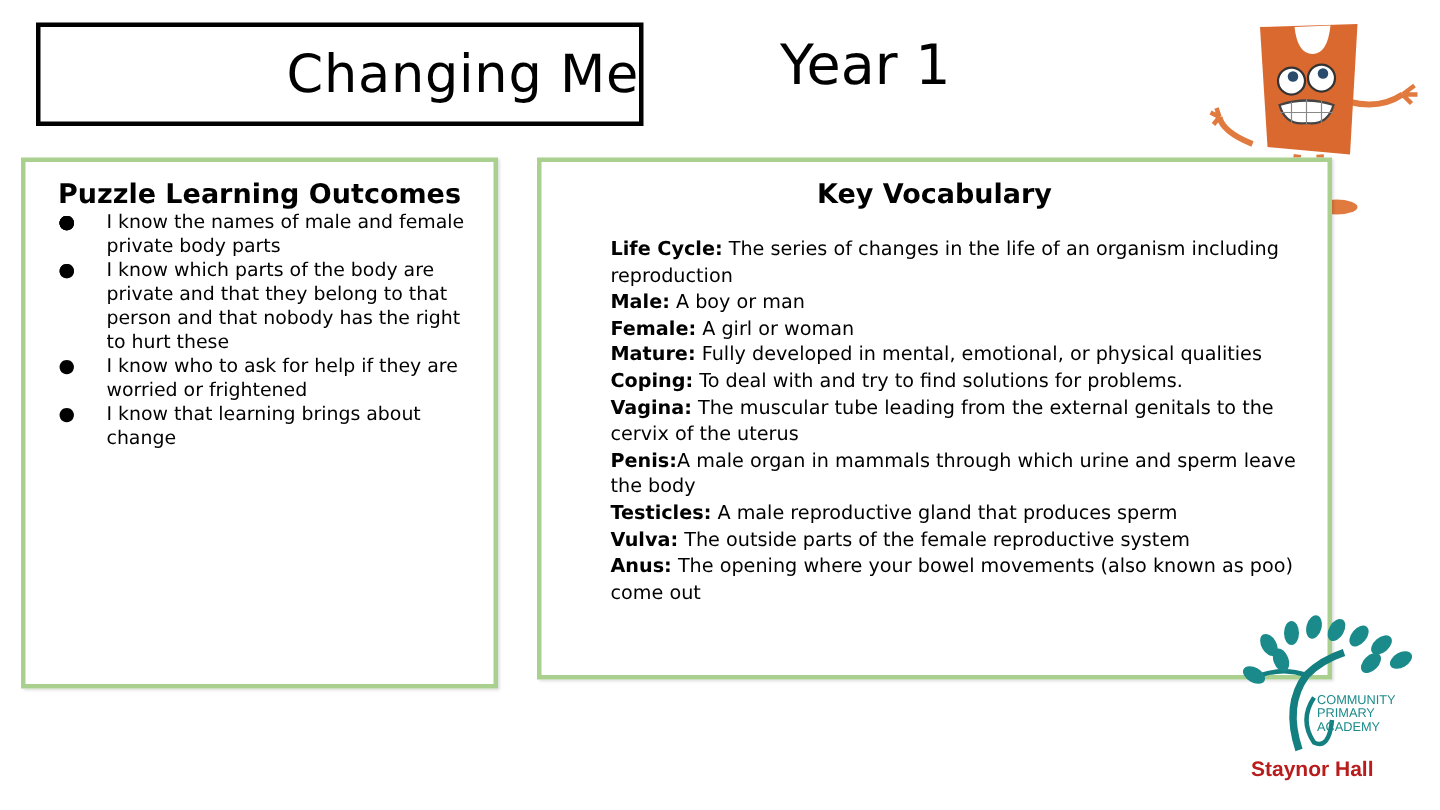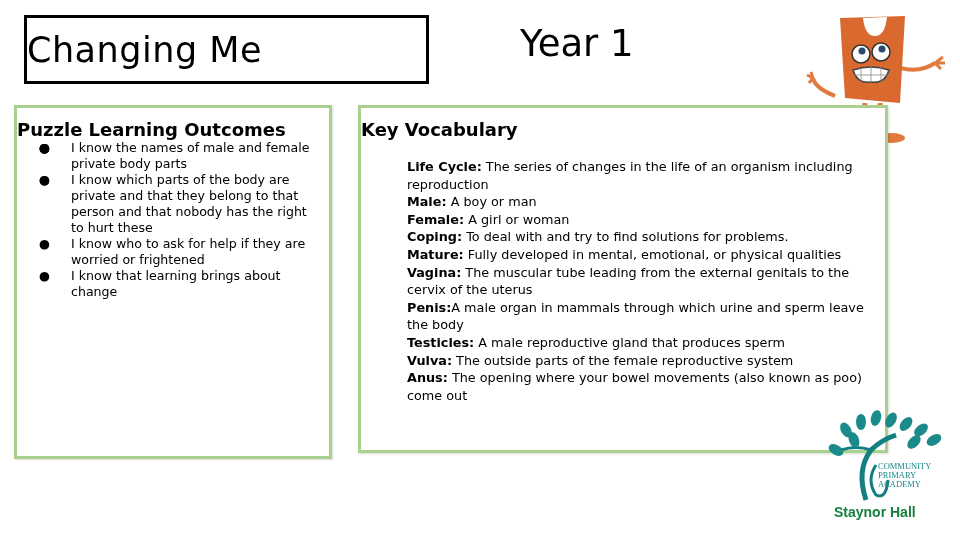--- a/index.html
+++ b/index.html
@@ -1,33 +1,33 @@
 <!DOCTYPE html>
 <html><head>
 <meta charset="utf-8">
 <style>
   * { margin:0; padding:0; box-sizing:border-box; }
   body { width:960px; height:540px; background:#ffffff; position:relative; overflow:hidden; font-family:"DejaVu Sans", sans-serif; color:#000; }
-  .title-box { position:absolute; left:24px; top:15px; width:405px; height:69px; border:3px solid #000; display:flex; align-items:center; justify-content:flex-start; }
+  .title-box { position:absolute; left:24px; top:15px; width:405px; height:69px; border:3px solid #000; display:flex; align-items:center; justify-content:flex-end; }
   .title-box span { font-size:35px; letter-spacing:0.5px; }
   .year { position:absolute; left:520px; top:22px; font-size:37px; }
   .panel { position:absolute; border:3px solid #a9d08e; background:#fff; box-shadow:1px 1px 2px rgba(0,0,0,0.15); }
   .panel-left { left:14px; top:105px; width:318px; height:354px; }
   .panel-right { left:358px; top:105px; width:530px; height:348px; }
-  .panel h2 { font-size:18px; font-weight:bold; margin-top:11px; }
+  .panel h2 { font-size:18px; font-weight:bold; text-align:center; margin-top:11px; }
   .outcomes { list-style:none; margin-top:0; padding-left:0; }
   .outcomes li { position:relative; padding-left:54px; padding-right:6px; font-size:12.6px; line-height:16px; }
   .outcomes li .bullet { position:absolute; left:22px; top:0; }
   .vocab { margin-top:18px; padding-left:8px; padding-right:8px;margin-left:38px; }
   .vocab .entry { font-size:12.8px; line-height:17.6px; }
   .vocab .term { font-weight:bold; }
   .mascot { position:absolute; left:805px; top:8px; width:150px; height:140px; }
   .logo { position:absolute; left:826px; top:410px; width:122px; height:118px; }
-  .logo .t1 { position:absolute; left:52px; top:52px; font-size:8.5px; color:#1a8a8a; line-height:9px; font-family:Liberation Serif, serif; }
-  .logo .t2 { position:absolute; left:8px; top:94px; font-size:14px; font-weight:bold; color:#15803d; font-family:"Liberation Sans", sans-serif; }
+  .logo .t1 { position:absolute; left:52px; top:52px; font-size:8.5px; color:#1a8a8a; line-height:9px; font-family:Liberation Sans, sans-serif; }
+  .logo .t2 { position:absolute; left:8px; top:94px; font-size:14px; font-weight:bold; color:#b91c1c; font-family:"Liberation Sans", sans-serif; }
 </style>
 </head>
 <body>
 
 <div class="title-box">
   <span>Changing Me</span>
 </div>
 <div class="year">Year 1</div>
 
 <svg class="mascot" viewBox="0 0 150 140">
@@ -61,22 +61,22 @@
     <li><span class="bullet">●</span><span>I know that learning brings about change</span></li>
   </ul>
 </div>
 
 <div class="panel panel-right">
   <h2>Key Vocabulary</h2>
   <div class="vocab">
     <div class="entry"><span class="term">Life Cycle:</span><span> The series of changes in the life of an organism including reproduction</span></div>
     <div class="entry"><span class="term">Male:</span><span> A boy or man</span></div>
     <div class="entry"><span class="term">Female:</span><span> A girl or woman</span></div>
+    <div class="entry"><span class="term">Mature:</span><span> Fully developed in mental, emotional, or physical qualities</span></div>
     <div class="entry"><span class="term">Coping:</span><span> To deal with and try to find solutions for problems.</span></div>
-    <div class="entry"><span class="term">Mature:</span><span> Fully developed in mental, emotional, or physical qualities</span></div>
     <div class="entry"><span class="term">Vagina:</span><span> The muscular tube leading from the external genitals to the cervix of the uterus</span></div>
     <div class="entry"><span class="term">Penis:</span><span>A male organ in mammals through which urine and sperm leave the body</span></div>
     <div class="entry"><span class="term">Testicles:</span><span> A male reproductive gland that produces sperm</span></div>
     <div class="entry"><span class="term">Vulva:</span><span> The outside parts of the female reproductive system</span></div>
     <div class="entry"><span class="term">Anus:</span><span> The opening where your bowel movements (also known as poo) come out</span></div>
   </div>
 </div>
 
 <div class="logo">
   <svg width="122" height="95" viewBox="0 0 122 95" style="position:absolute;left:0;top:0;">

